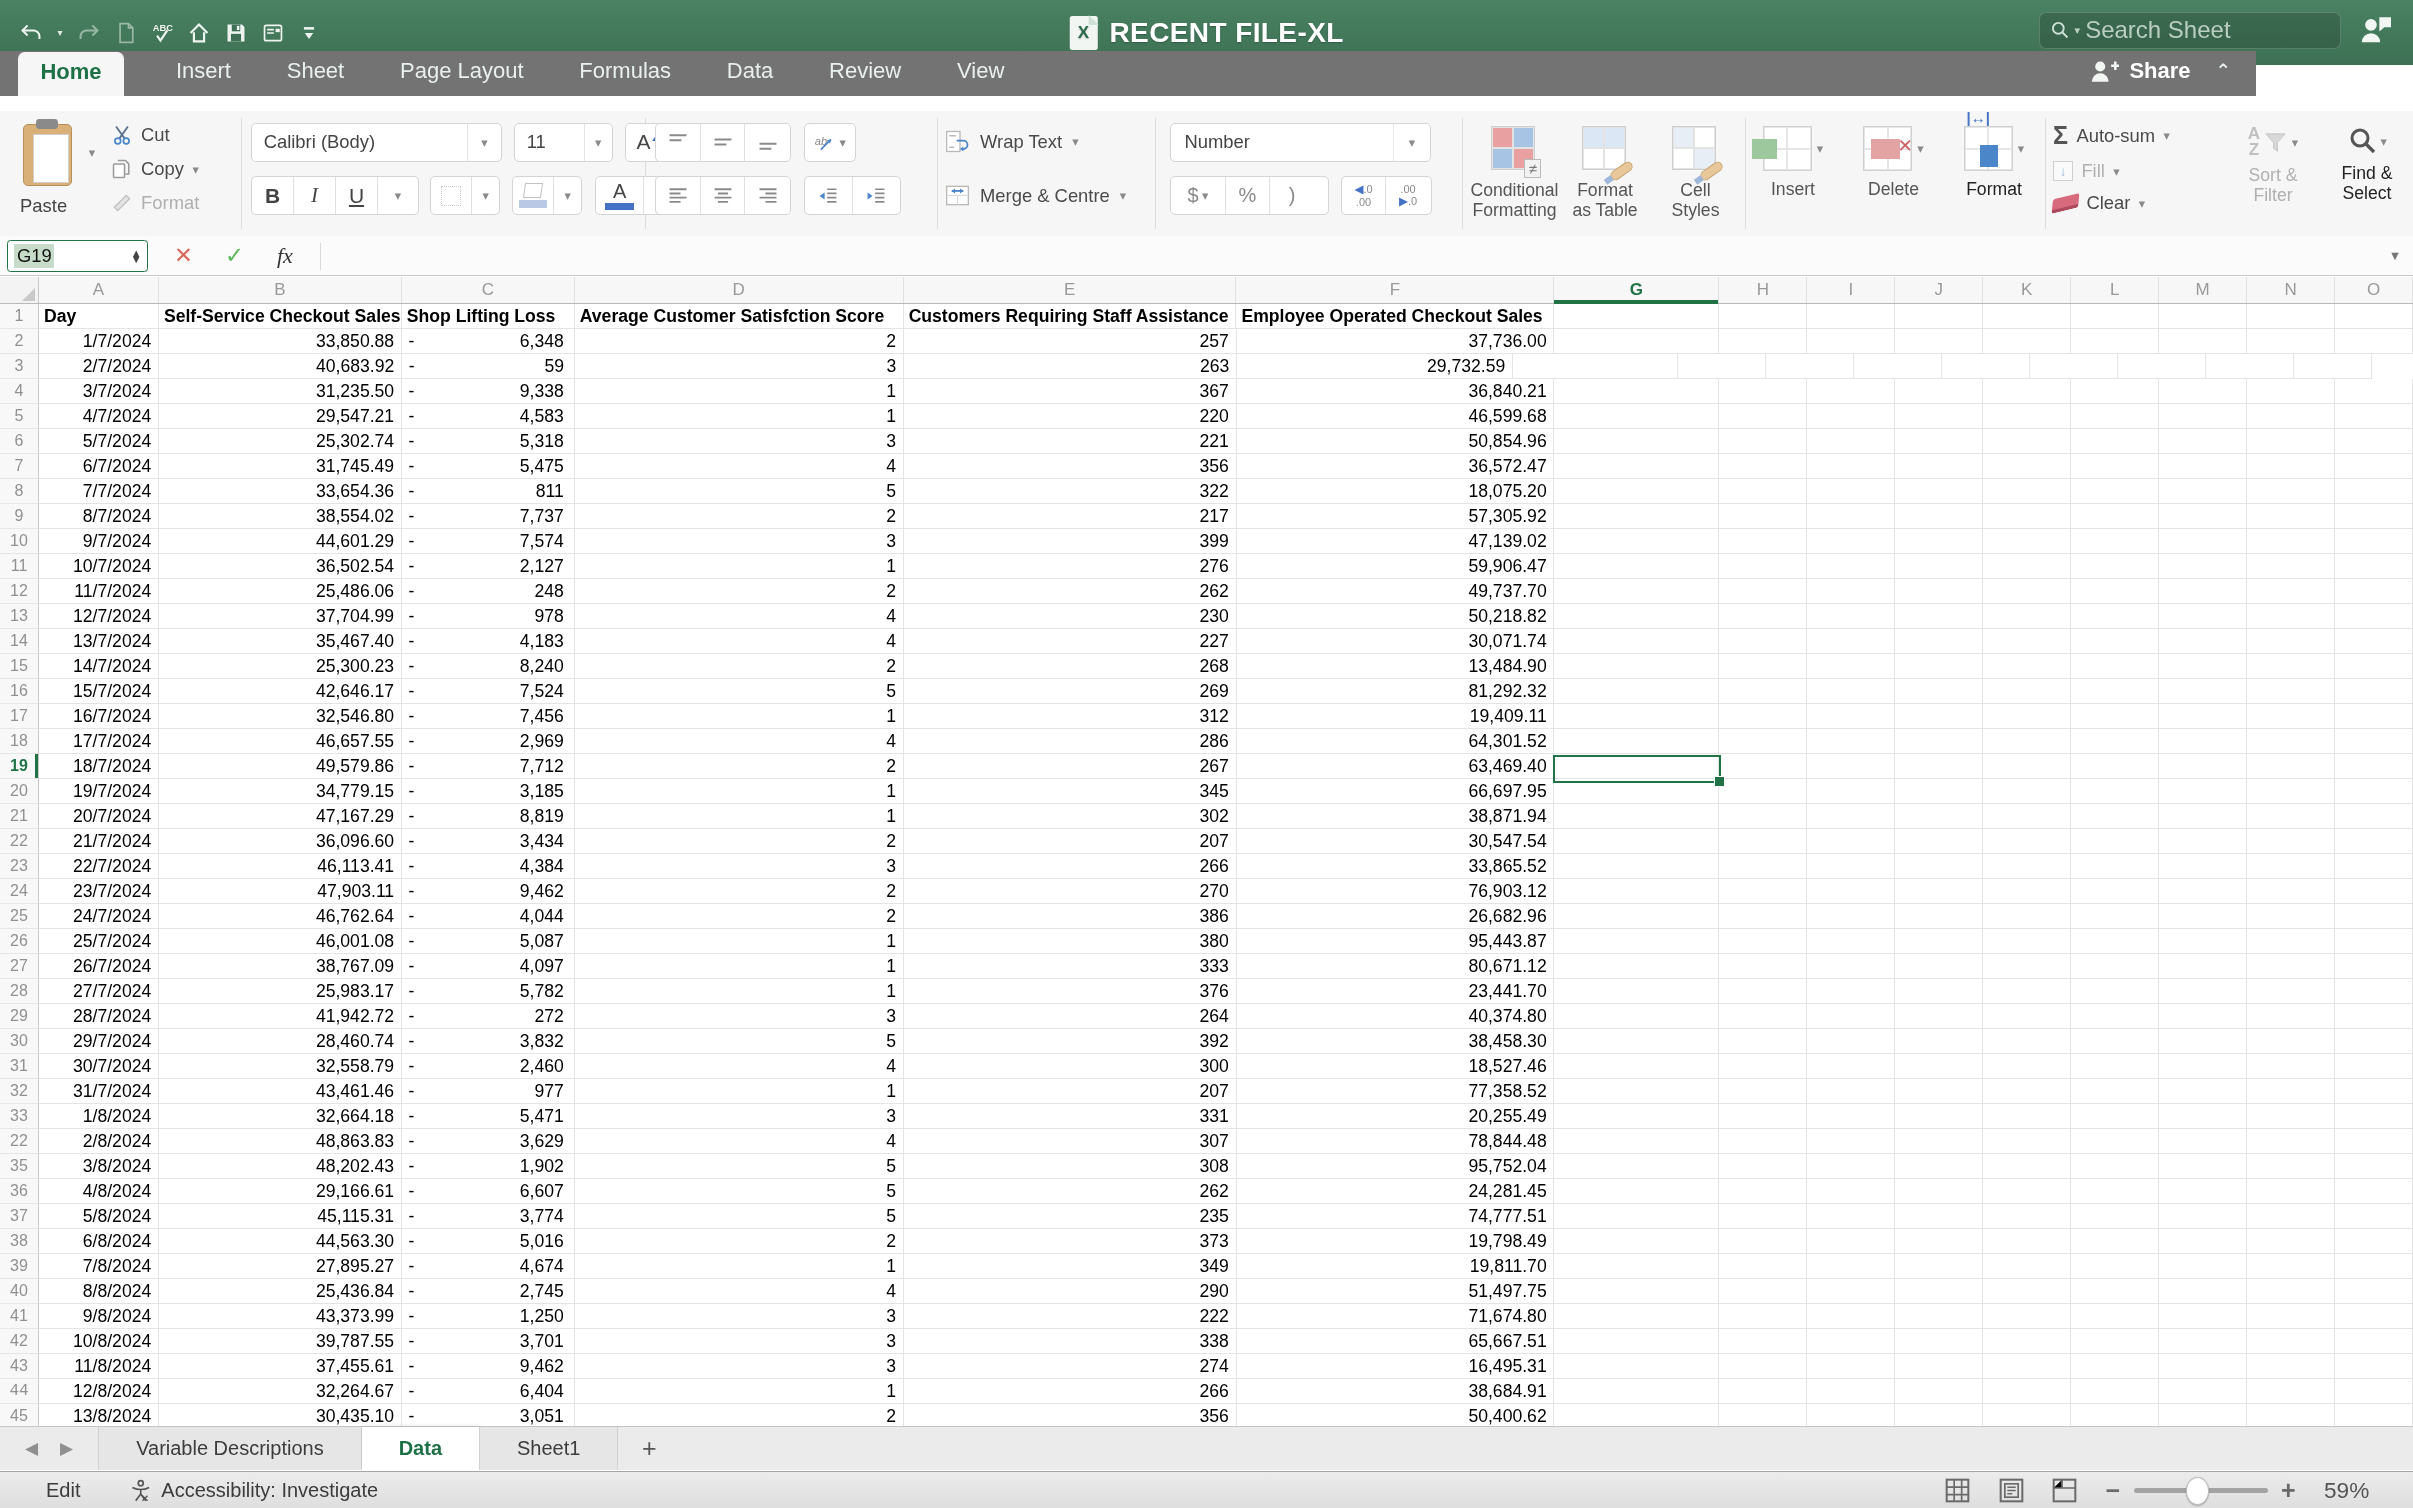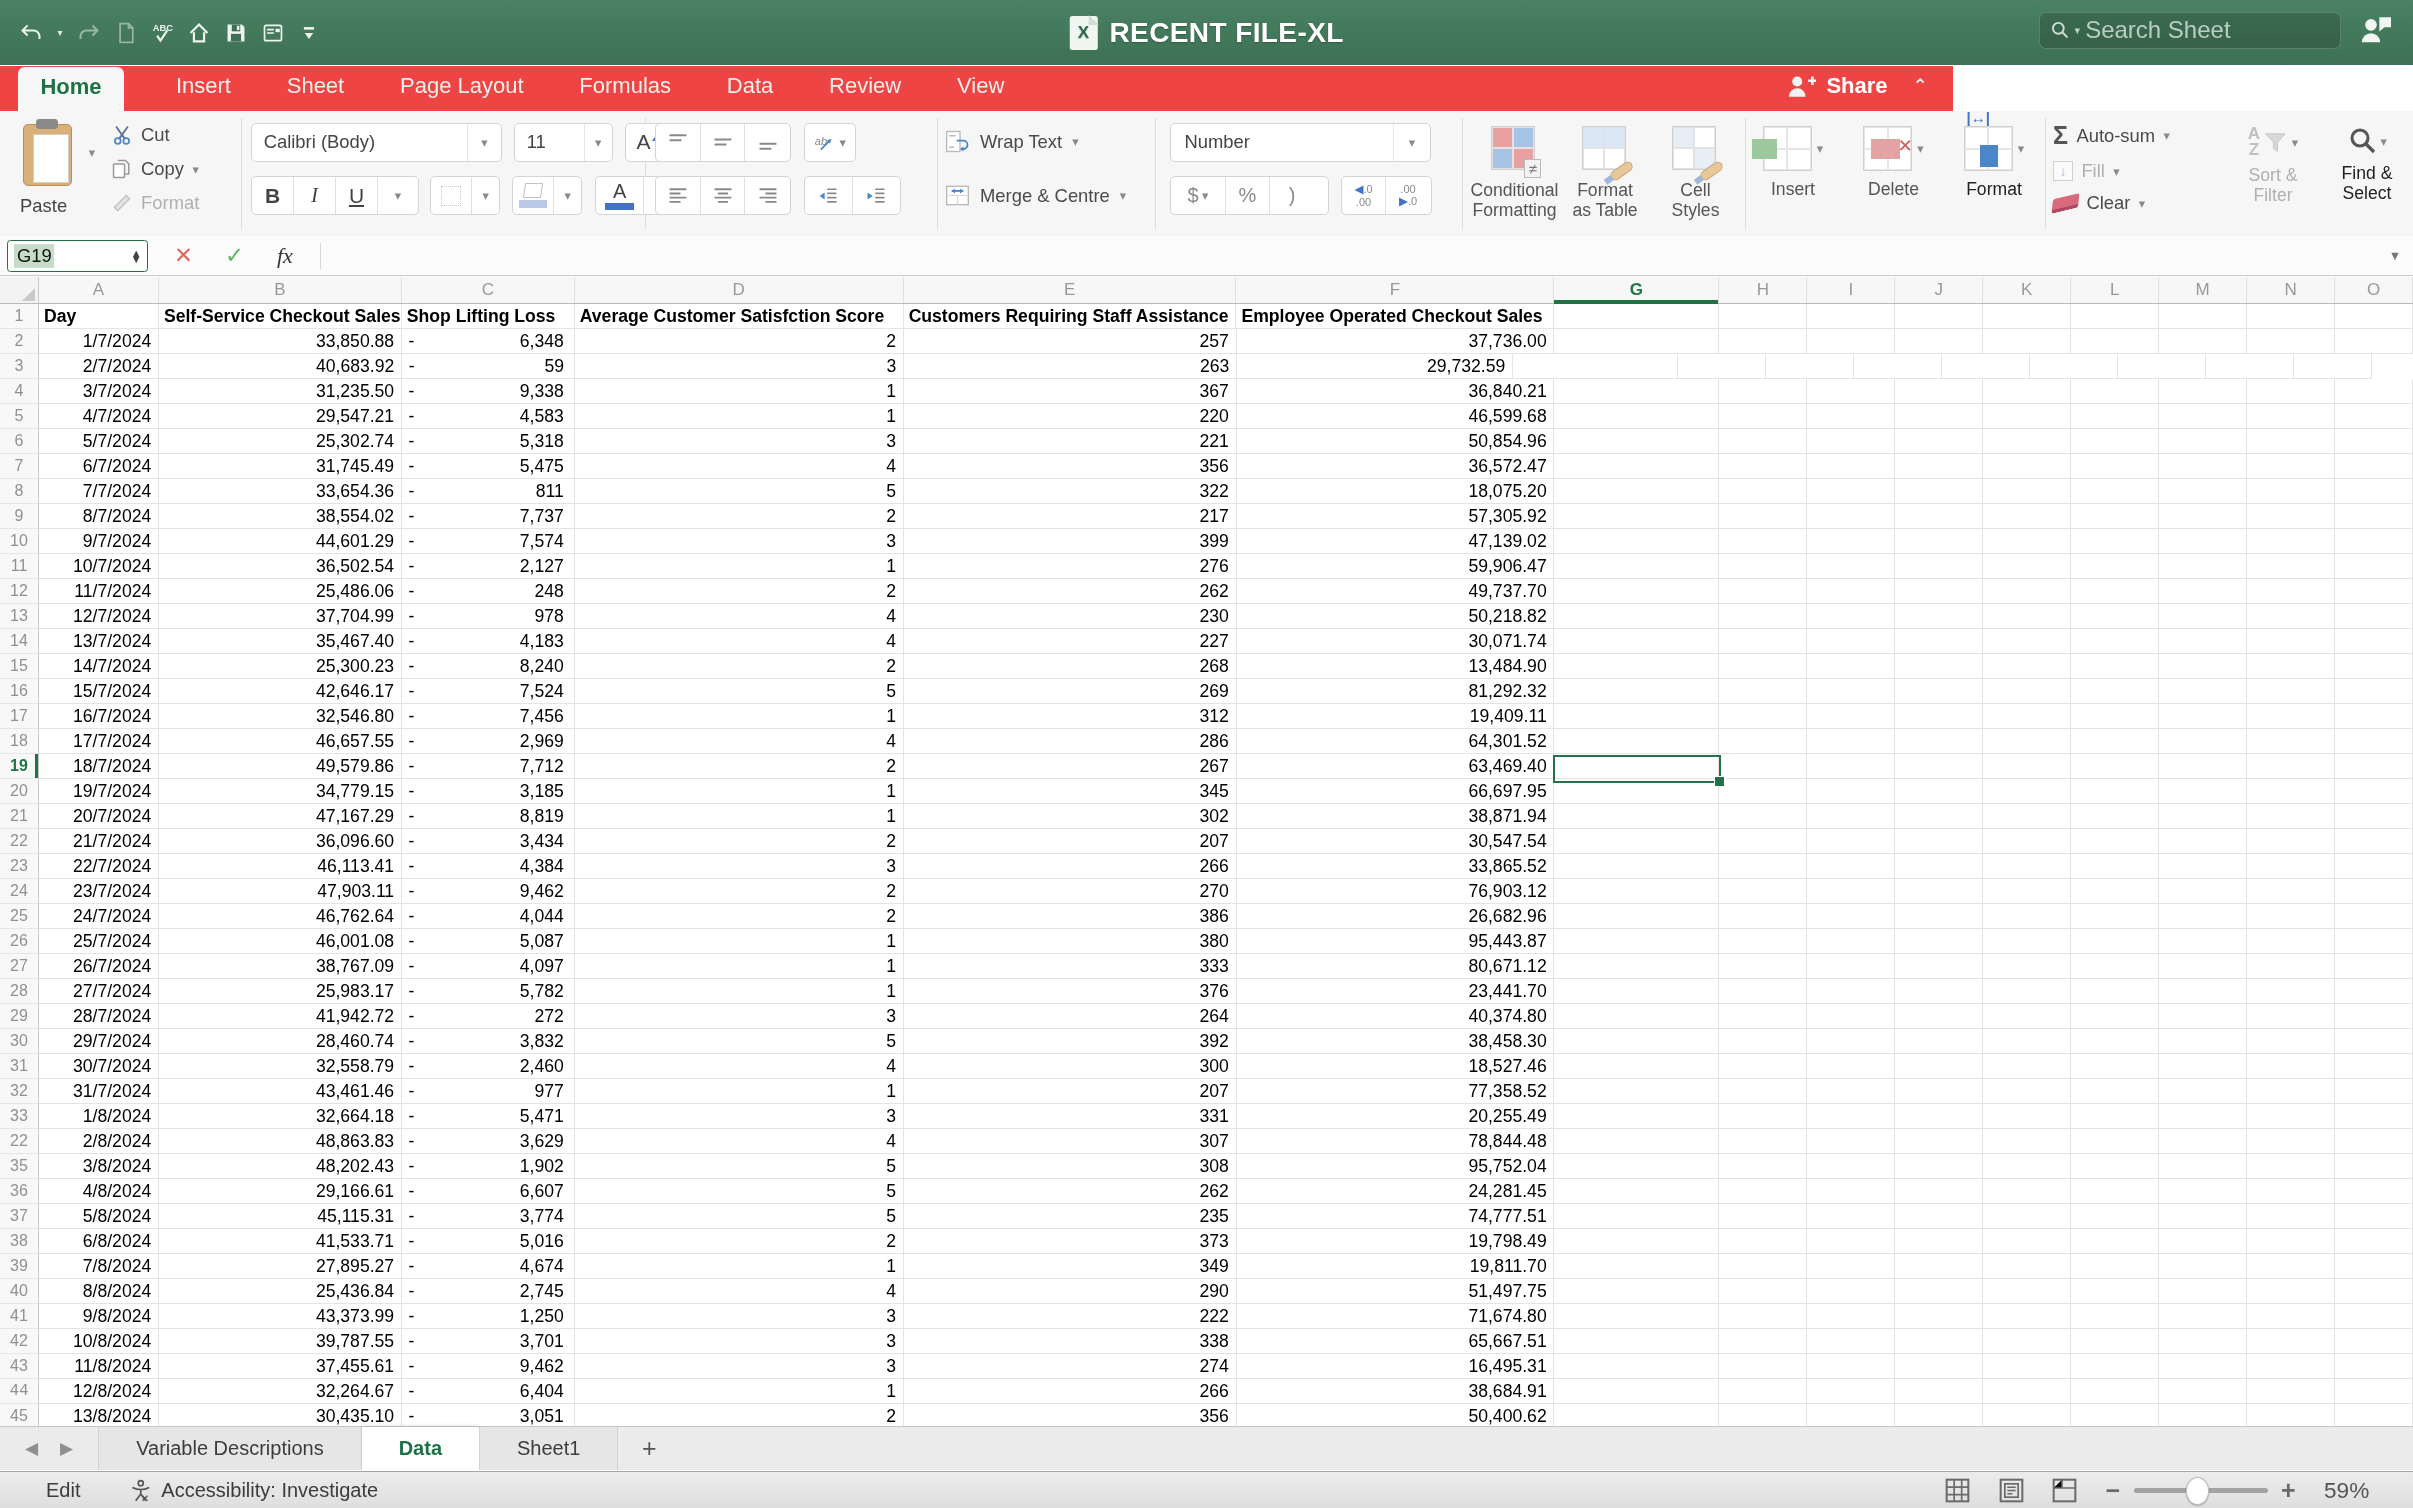--- a/index.html
+++ b/index.html
@@ -26,21 +26,21 @@
   .searchbox { width:302px; height:37px; background:rgba(0,0,0,.16); border:0.8px solid rgba(255,255,255,.18);
     border-radius:6.7px; display:flex; align-items:center; padding:0 10px; gap:5px; }
   .searchbox svg { width:20px; height:20px; }
   .searchbox .sb-caret { color:#bcd2c3; font-size:11px; }
   .searchbox input { background:transparent; border:none; outline:none; color:#eaf2ec;
     font-size:24px; width:210px; }
   .searchbox input::placeholder { color:#b9cdc0; }
   .people-btn svg { width:34px; height:30px; }
 
   
-  .tabrow { position:absolute; left:0; top:66px; width:1953px; height:45px; background:#ef4444; }
+  .tabrow { position:absolute; left:0; top:51px; width:2256px; height:45px; background:#737373; }
   .tabs { display:flex; align-items:flex-end; height:45px; padding-left:18.4px; gap:49px; }
   .rtab { color:#e9f1ec; font-size:22px; padding:0 3.4px 11.7px 3.4px; cursor:default; }
   .rtab.active { background:#f6f6f6; color:#1e7145; font-weight:bold; border-radius:6.7px 6.7px 0 0;
     padding:6.7px 22px 11px 22px; }
   .share { position:absolute; right:25px; top:6.7px; display:flex; align-items:center; gap:10px;
     color:#fff; font-size:22px; font-weight:600; }
   .share svg { width:28.5px; height:23.5px; }
   .share .collapse { font-size:18.4px; margin-left:15px; font-weight:bold; color:#e9f1ec; }
 
   
@@ -1478,21 +1478,21 @@
         <div class="gc" style="width: 88px;"></div>
         <div class="gc" style="width: 88px;"></div>
         <div class="gc" style="width: 88px;"></div>
         <div class="gc" style="width: 88px;"></div>
         <div class="gc" style="width: 88px;"></div>
         <div class="gc" style="width: 78px;"></div>
       </div>
       <div class="grow">
         <div class="gut" style="width: 39px;">38</div>
         <div class="gc num" style="width: 120px;">6/8/2024</div>
-        <div class="gc num" style="width: 243px;">41,533.71</div>
+        <div class="gc num" style="width: 243px;">44,563.30</div>
         <div class="gc acct" style="width: 173px;">
           <span>-</span>
           <span>5,016</span>
         </div>
         <div class="gc num" style="width: 329px;">2</div>
         <div class="gc num" style="width: 333px;">373</div>
         <div class="gc num" style="width: 318px;">19,798.49</div>
         <div class="gc" style="width: 165px;"></div>
         <div class="gc" style="width: 88px;"></div>
         <div class="gc" style="width: 88px;"></div>

